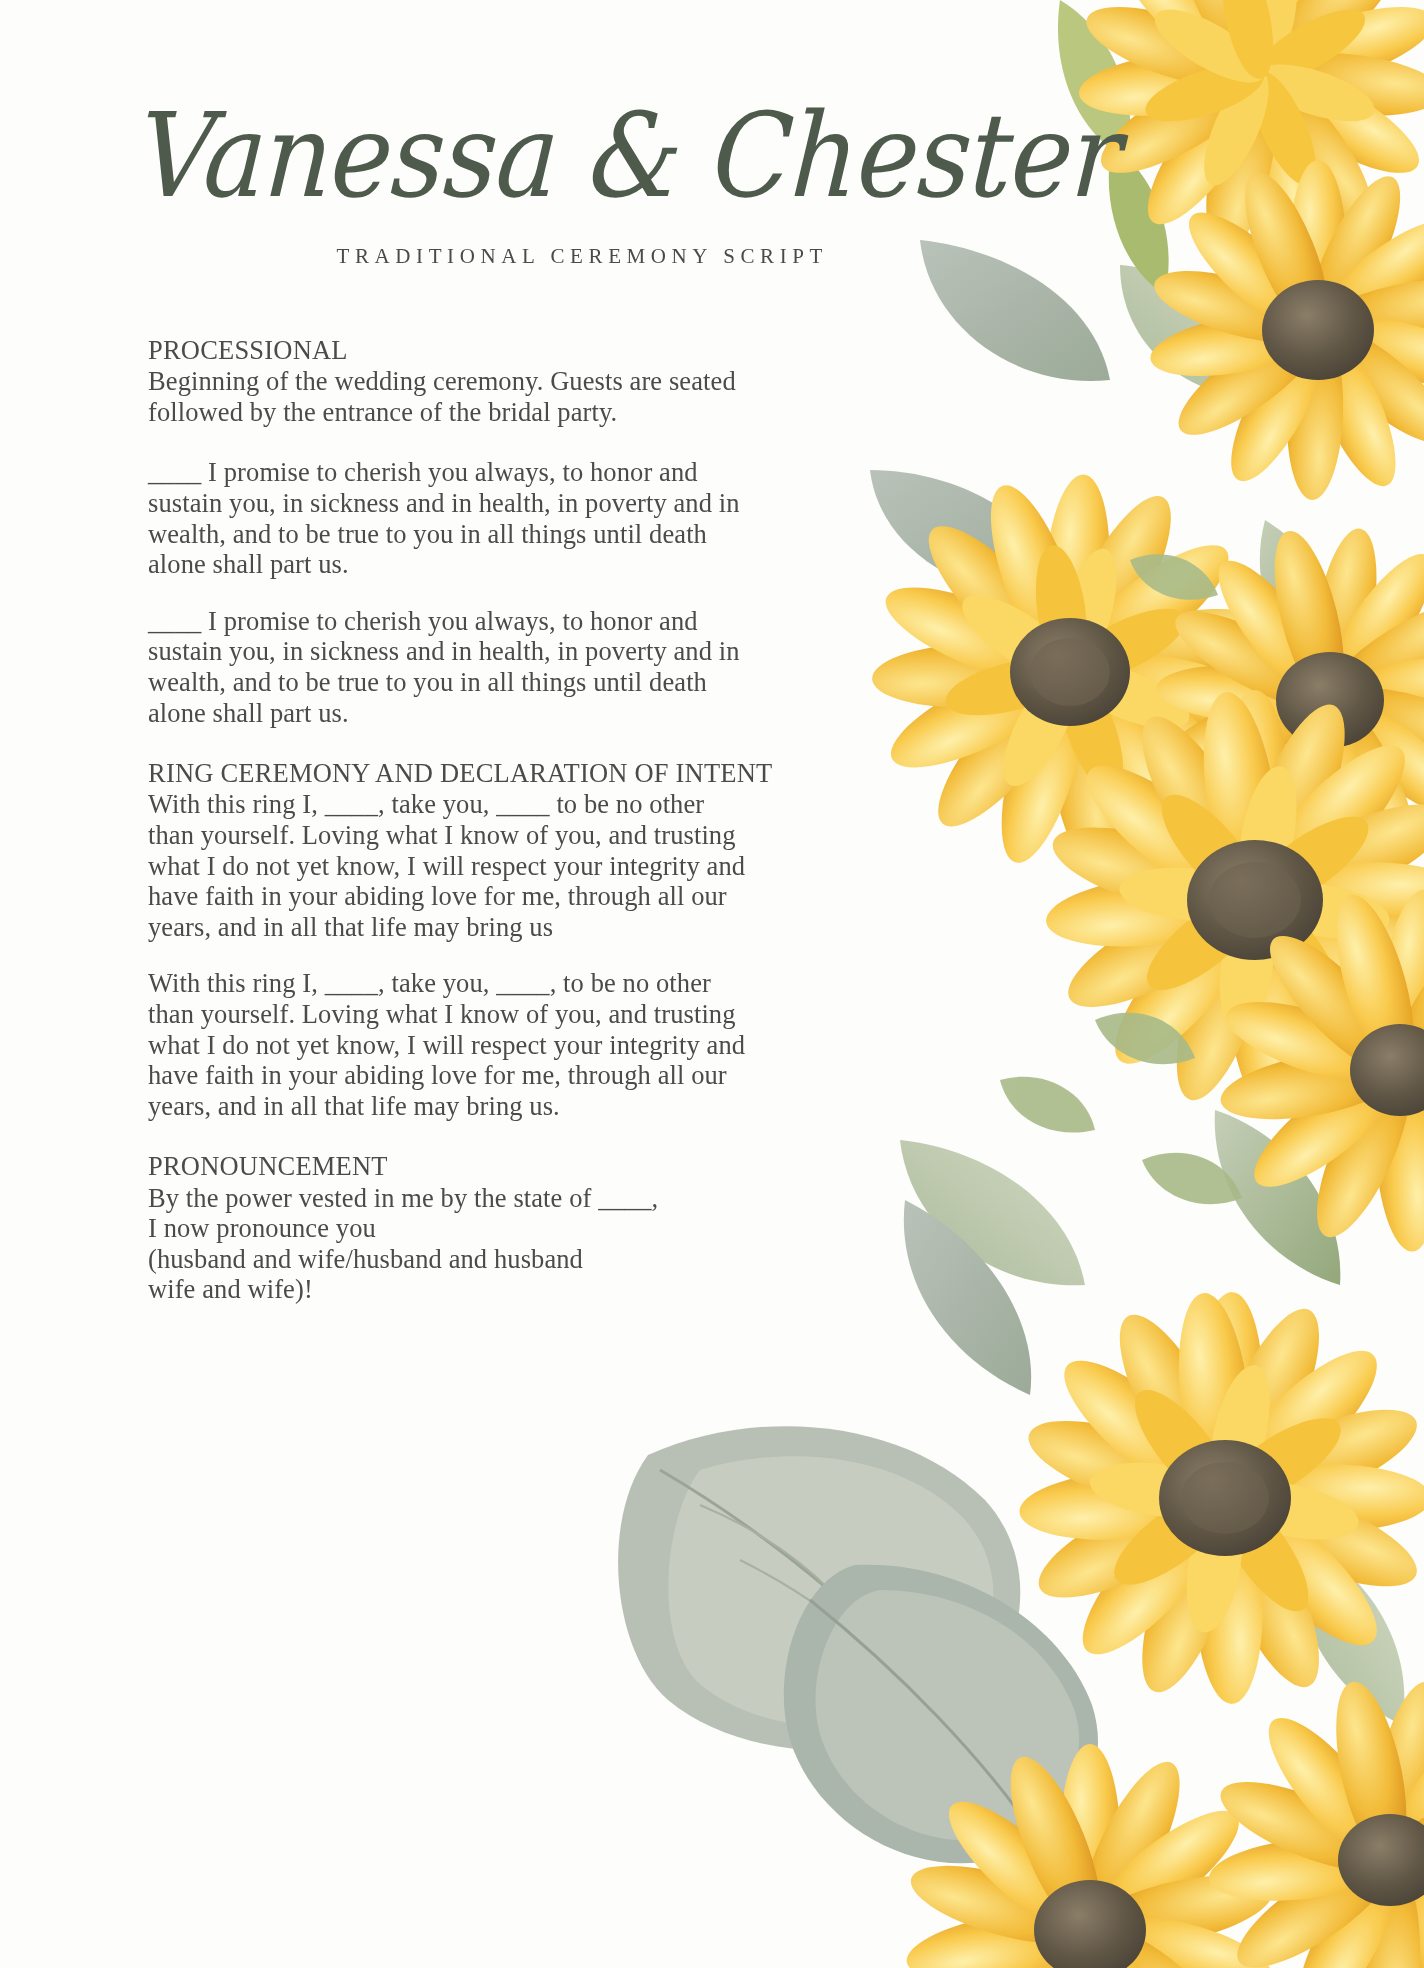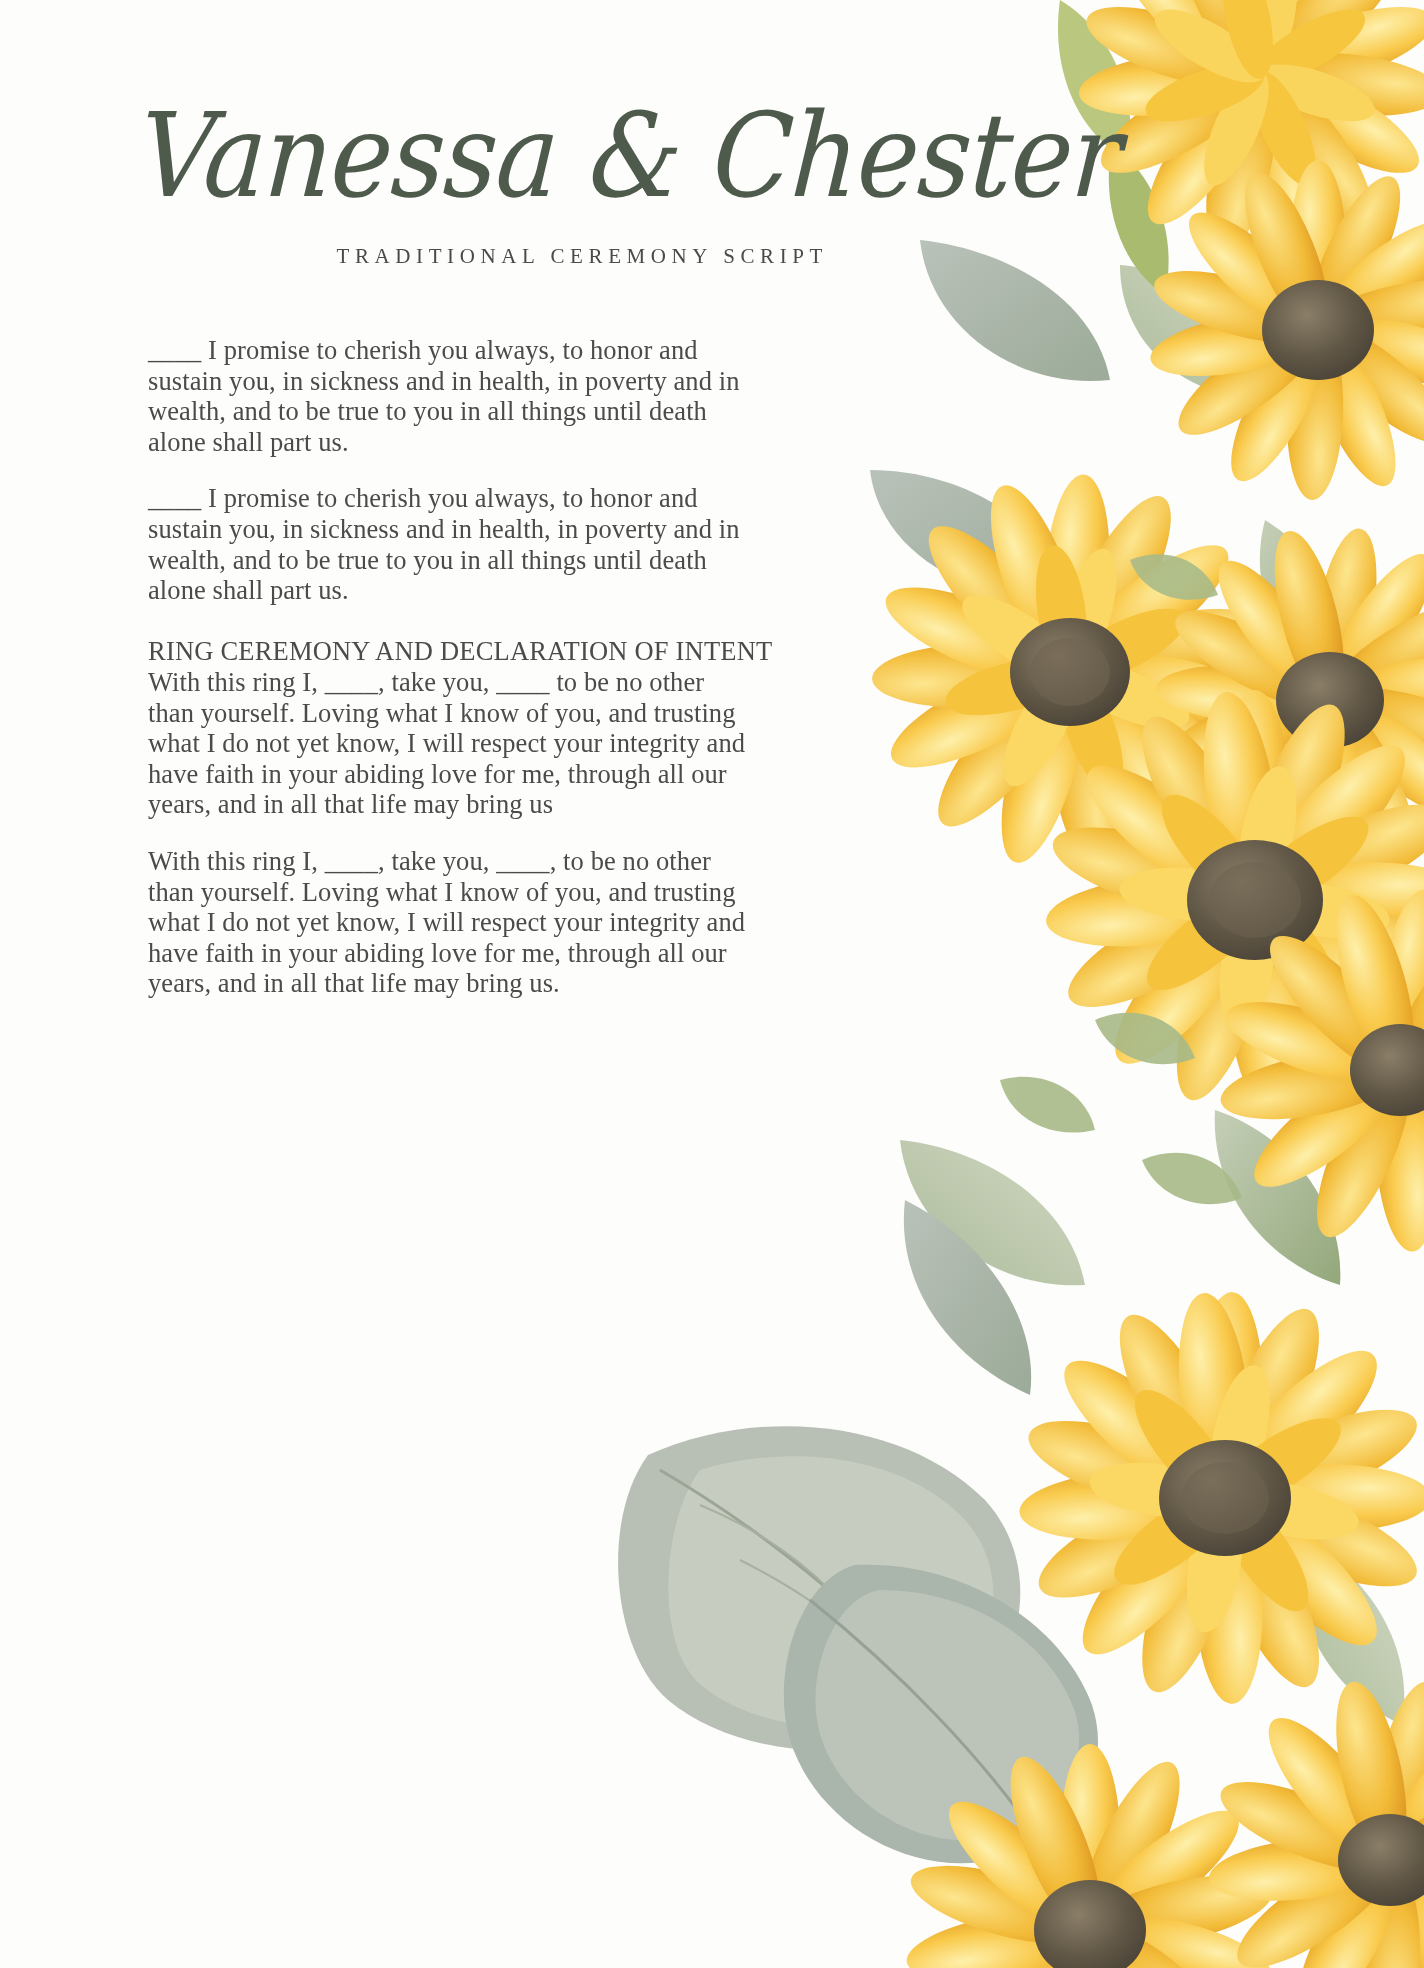--- a/index.html
+++ b/index.html
@@ -392,20 +392,25 @@
 </svg>
 
 <div class="page">
 
   <div class="title">Vanessa &amp; Chester</div>
 
   <div class="subtitle">TRADITIONAL CEREMONY SCRIPT</div>
 
   <div class="sections">
 
+    <div class="section">
+      <div class="sec-heading">PROCESSIONAL</div>
+      <div class="sec-body">Beginning of the wedding ceremony. Guests are seated
+followed by the entrance of the bridal party.</div>
+    </div>
 
 
     <div class="section">
       <div class="sec-body">____ I promise to cherish you always, to honor and
 sustain you, in sickness and in health, in poverty and in
 wealth, and to be true to you in all things until death
 alone shall part us.</div>
       <div class="sec-body">____ I promise to cherish you always, to honor and
 sustain you, in sickness and in health, in poverty and in
 wealth, and to be true to you in all things until death
@@ -419,15 +424,22 @@
 what I do not yet know, I will respect your integrity and
 have faith in your abiding love for me, through all our
 years, and in all that life may bring us</div>
       <div class="sec-body">With this ring I, ____, take you, ____, to be no other
 than yourself. Loving what I know of you, and trusting
 what I do not yet know, I will respect your integrity and
 have faith in your abiding love for me, through all our
 years, and in all that life may bring us.</div>
     </div>
 
+    <div class="section">
+      <div class="sec-heading">PRONOUNCEMENT</div>
+      <div class="sec-body">By the power vested in me by the state of ____,
+I now pronounce you
+(husband and wife/husband and husband
+wife and wife)!</div>
+    </div>
 
   </div>
 </div>
 
 </body></html>

